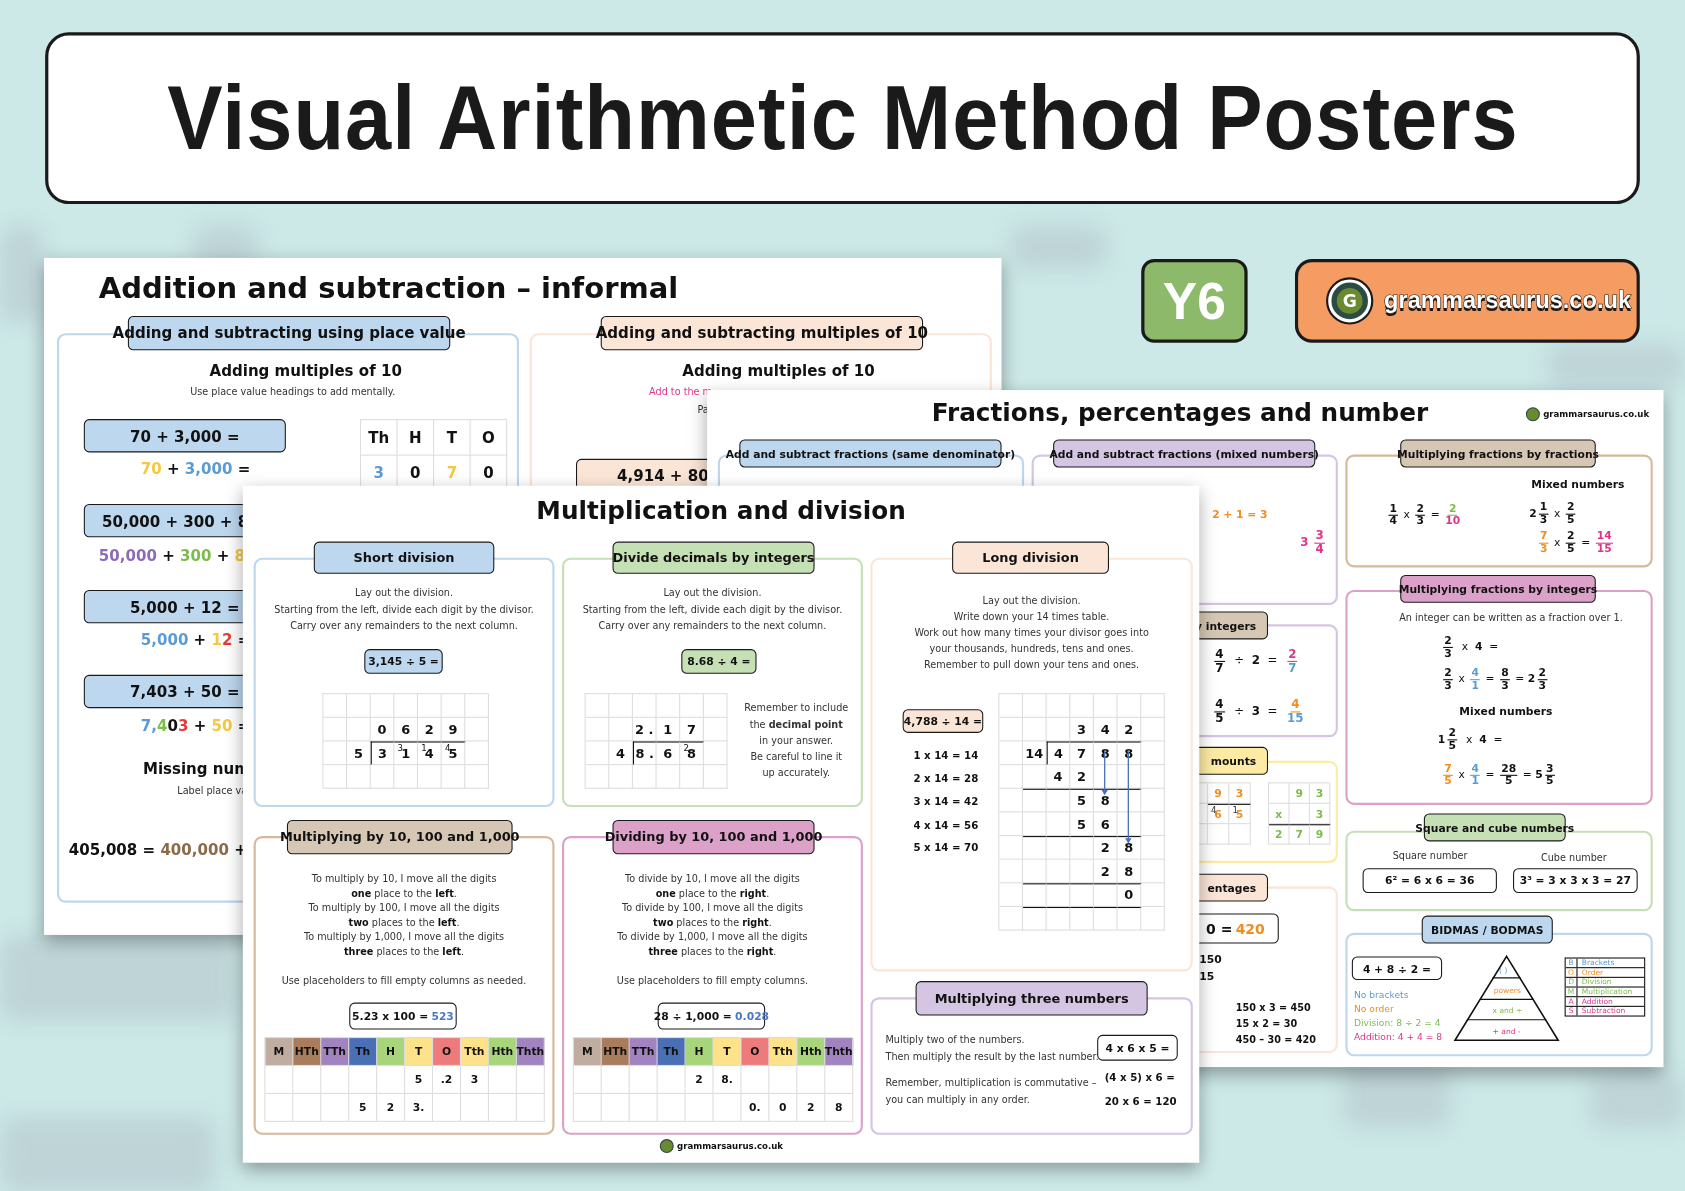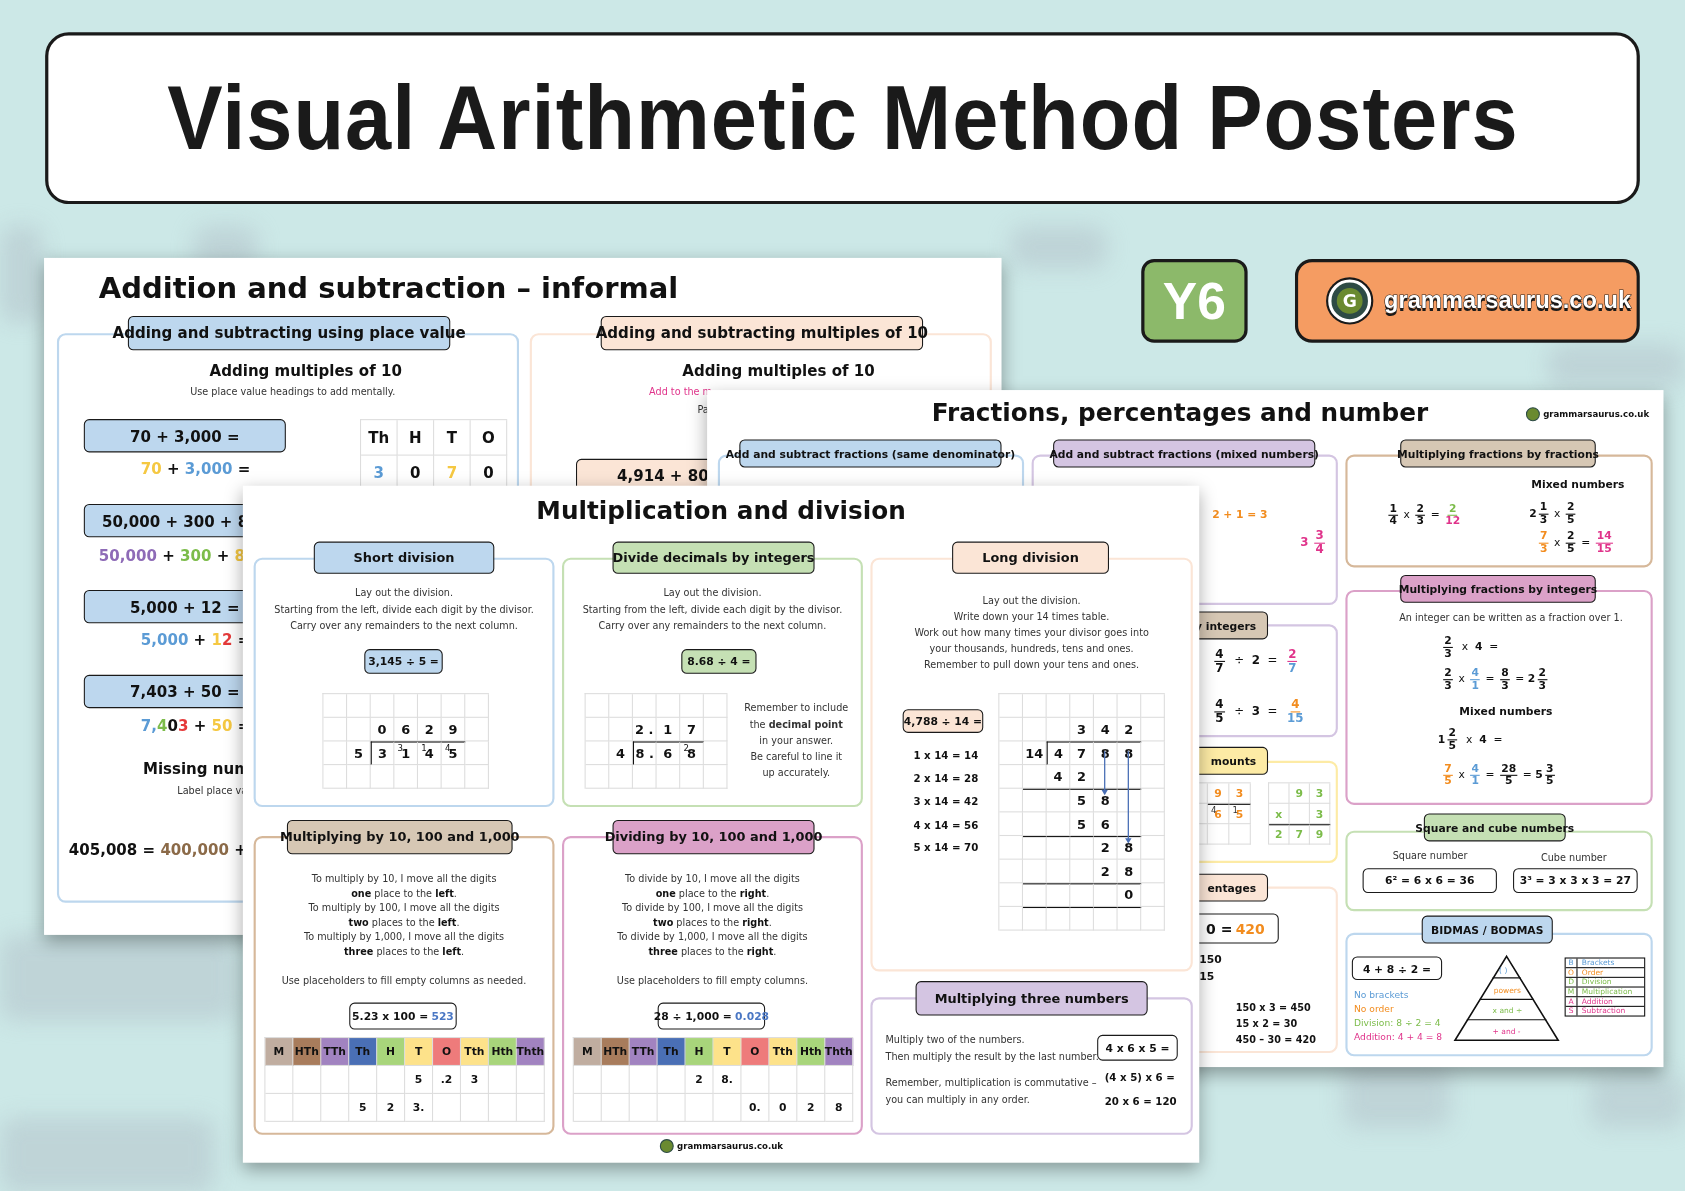--- a/index.html
+++ b/index.html
@@ -198,21 +198,21 @@
       <span class="frac">
           <span>1</span>
           <span>4</span>
         </span> x
       <span class="frac">
           <span>2</span>
           <span>3</span>
         </span> =
       <span class="frac">
           <span class="c-grn">2</span>
-          <span class="c-pink">12</span>
+          <span class="c-pink">10</span>
         </span>
     </div>
     <div class="abs" style="left:765px;top:104px;font-size:10px;">
       <b>2</b><span class="frac">
           <span>1</span>
           <span>3</span>
         </span> x
       <span class="frac">
           <span>2</span>
           <span>5</span>

